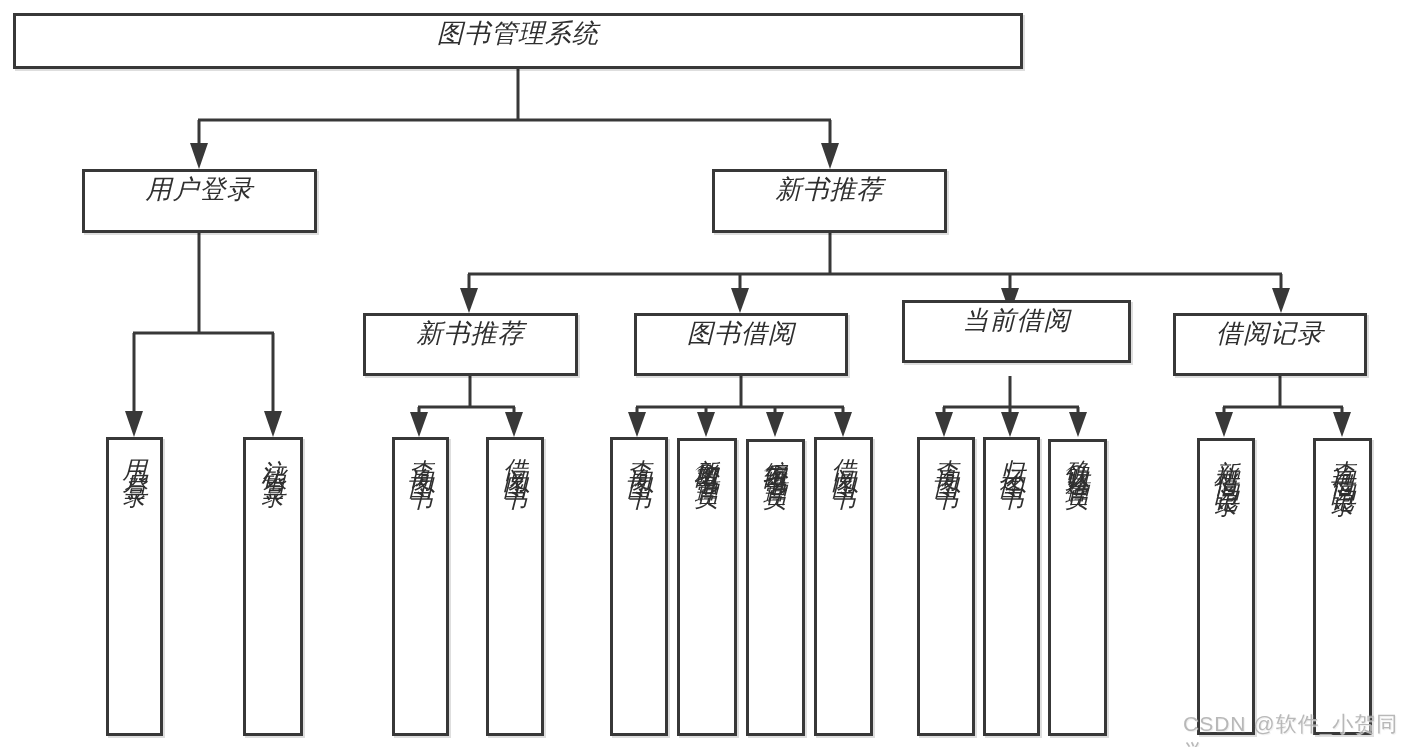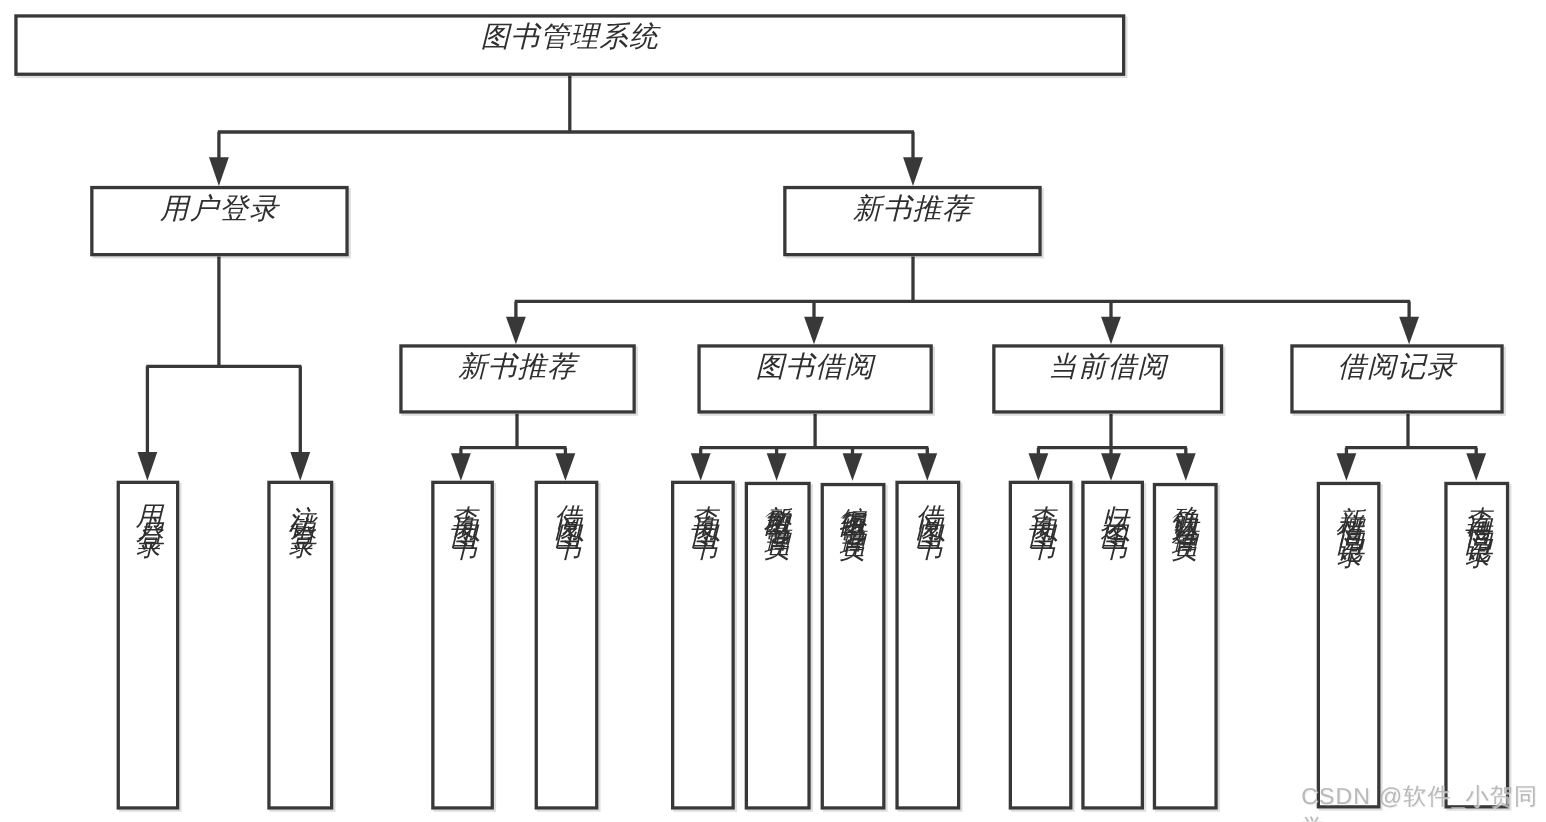--- a/index.html
+++ b/index.html
@@ -76,21 +76,21 @@
   <div class="node h" style="left:712px;top:169px;width:235px;height:64px;">
     <span class="label">新书推荐</span>
   </div>
 
   <div class="node h" style="left:363px;top:313px;width:215px;height:63px;">
     <span class="label">新书推荐</span>
   </div>
   <div class="node h" style="left:634px;top:313px;width:214px;height:63px;">
     <span class="label">图书借阅</span>
   </div>
-  <div class="node h" style="left:902px;top:313px;width:210px;height:63px;">
+  <div class="node h" style="left:902px;top:300px;width:229px;height:63px;">
     <span class="label">当前借阅</span>
   </div>
   <div class="node h" style="left:1173px;top:313px;width:194px;height:63px;">
     <span class="label">借阅记录</span>
   </div>
 
   <div class="node v" style="left:106px;top:437px;width:57px;height:299px;">
     <span class="label">用户登录</span>
   </div>
   <div class="node v" style="left:243px;top:437px;width:60px;height:299px;">

